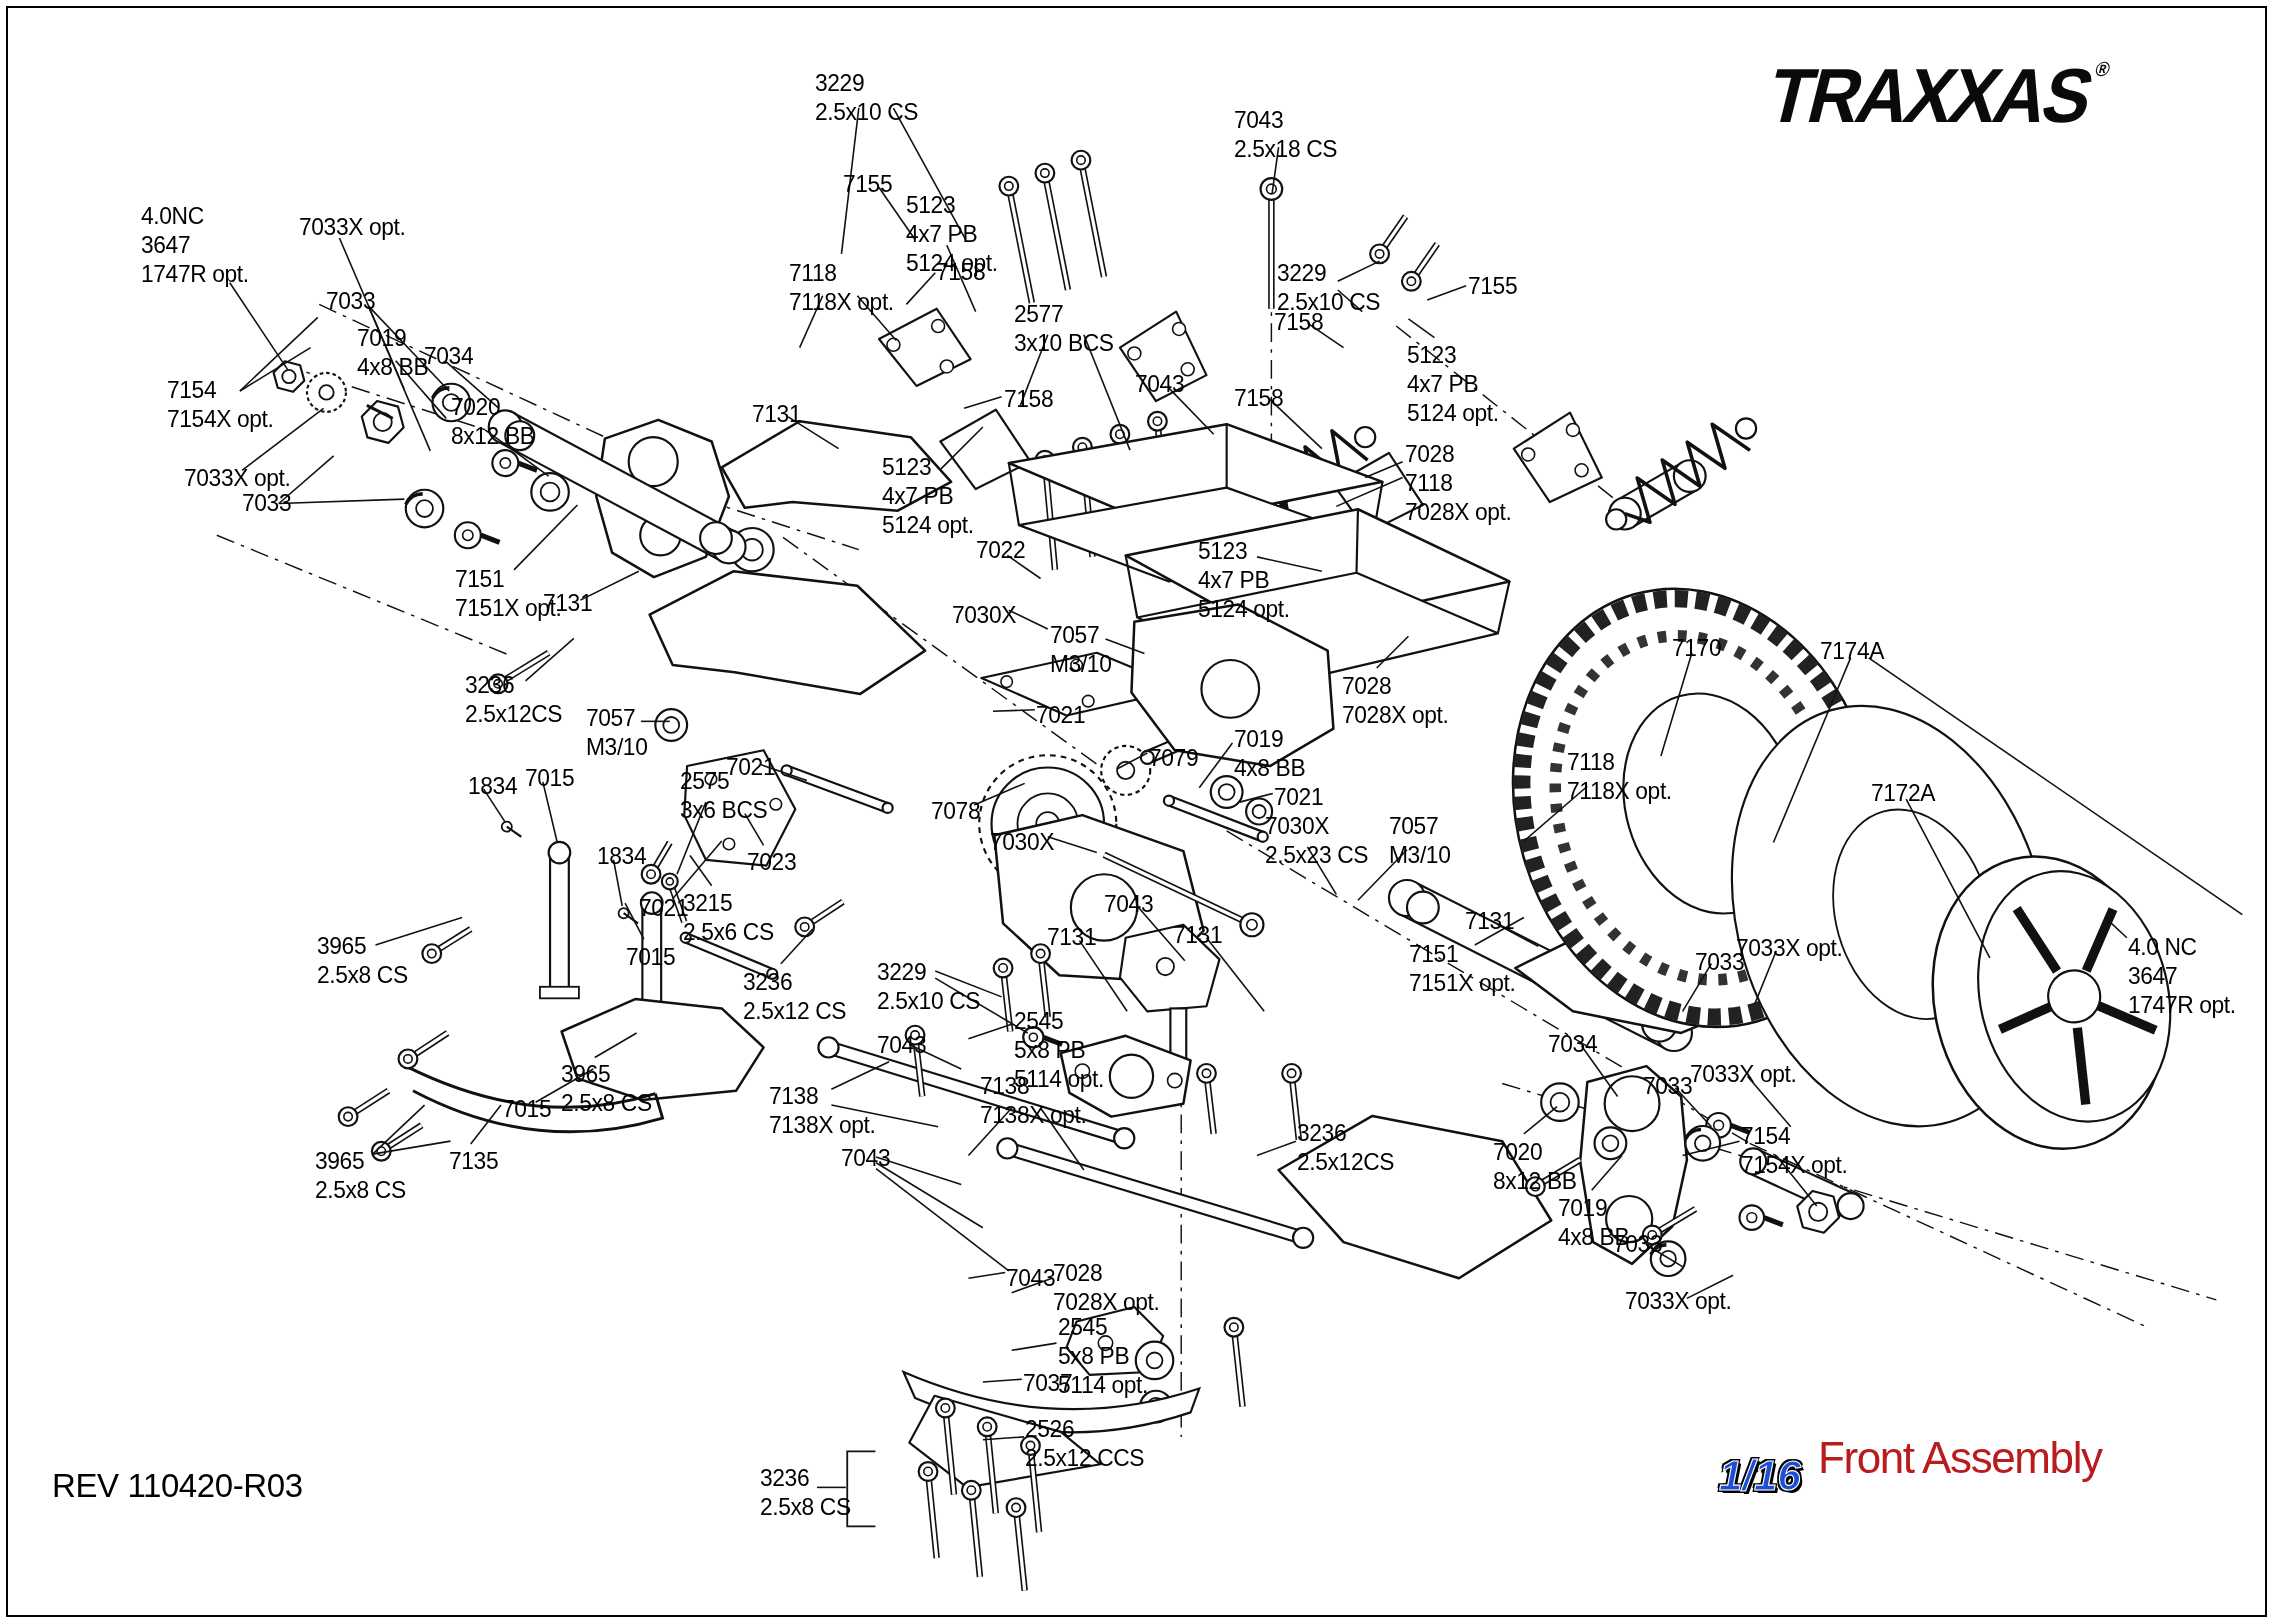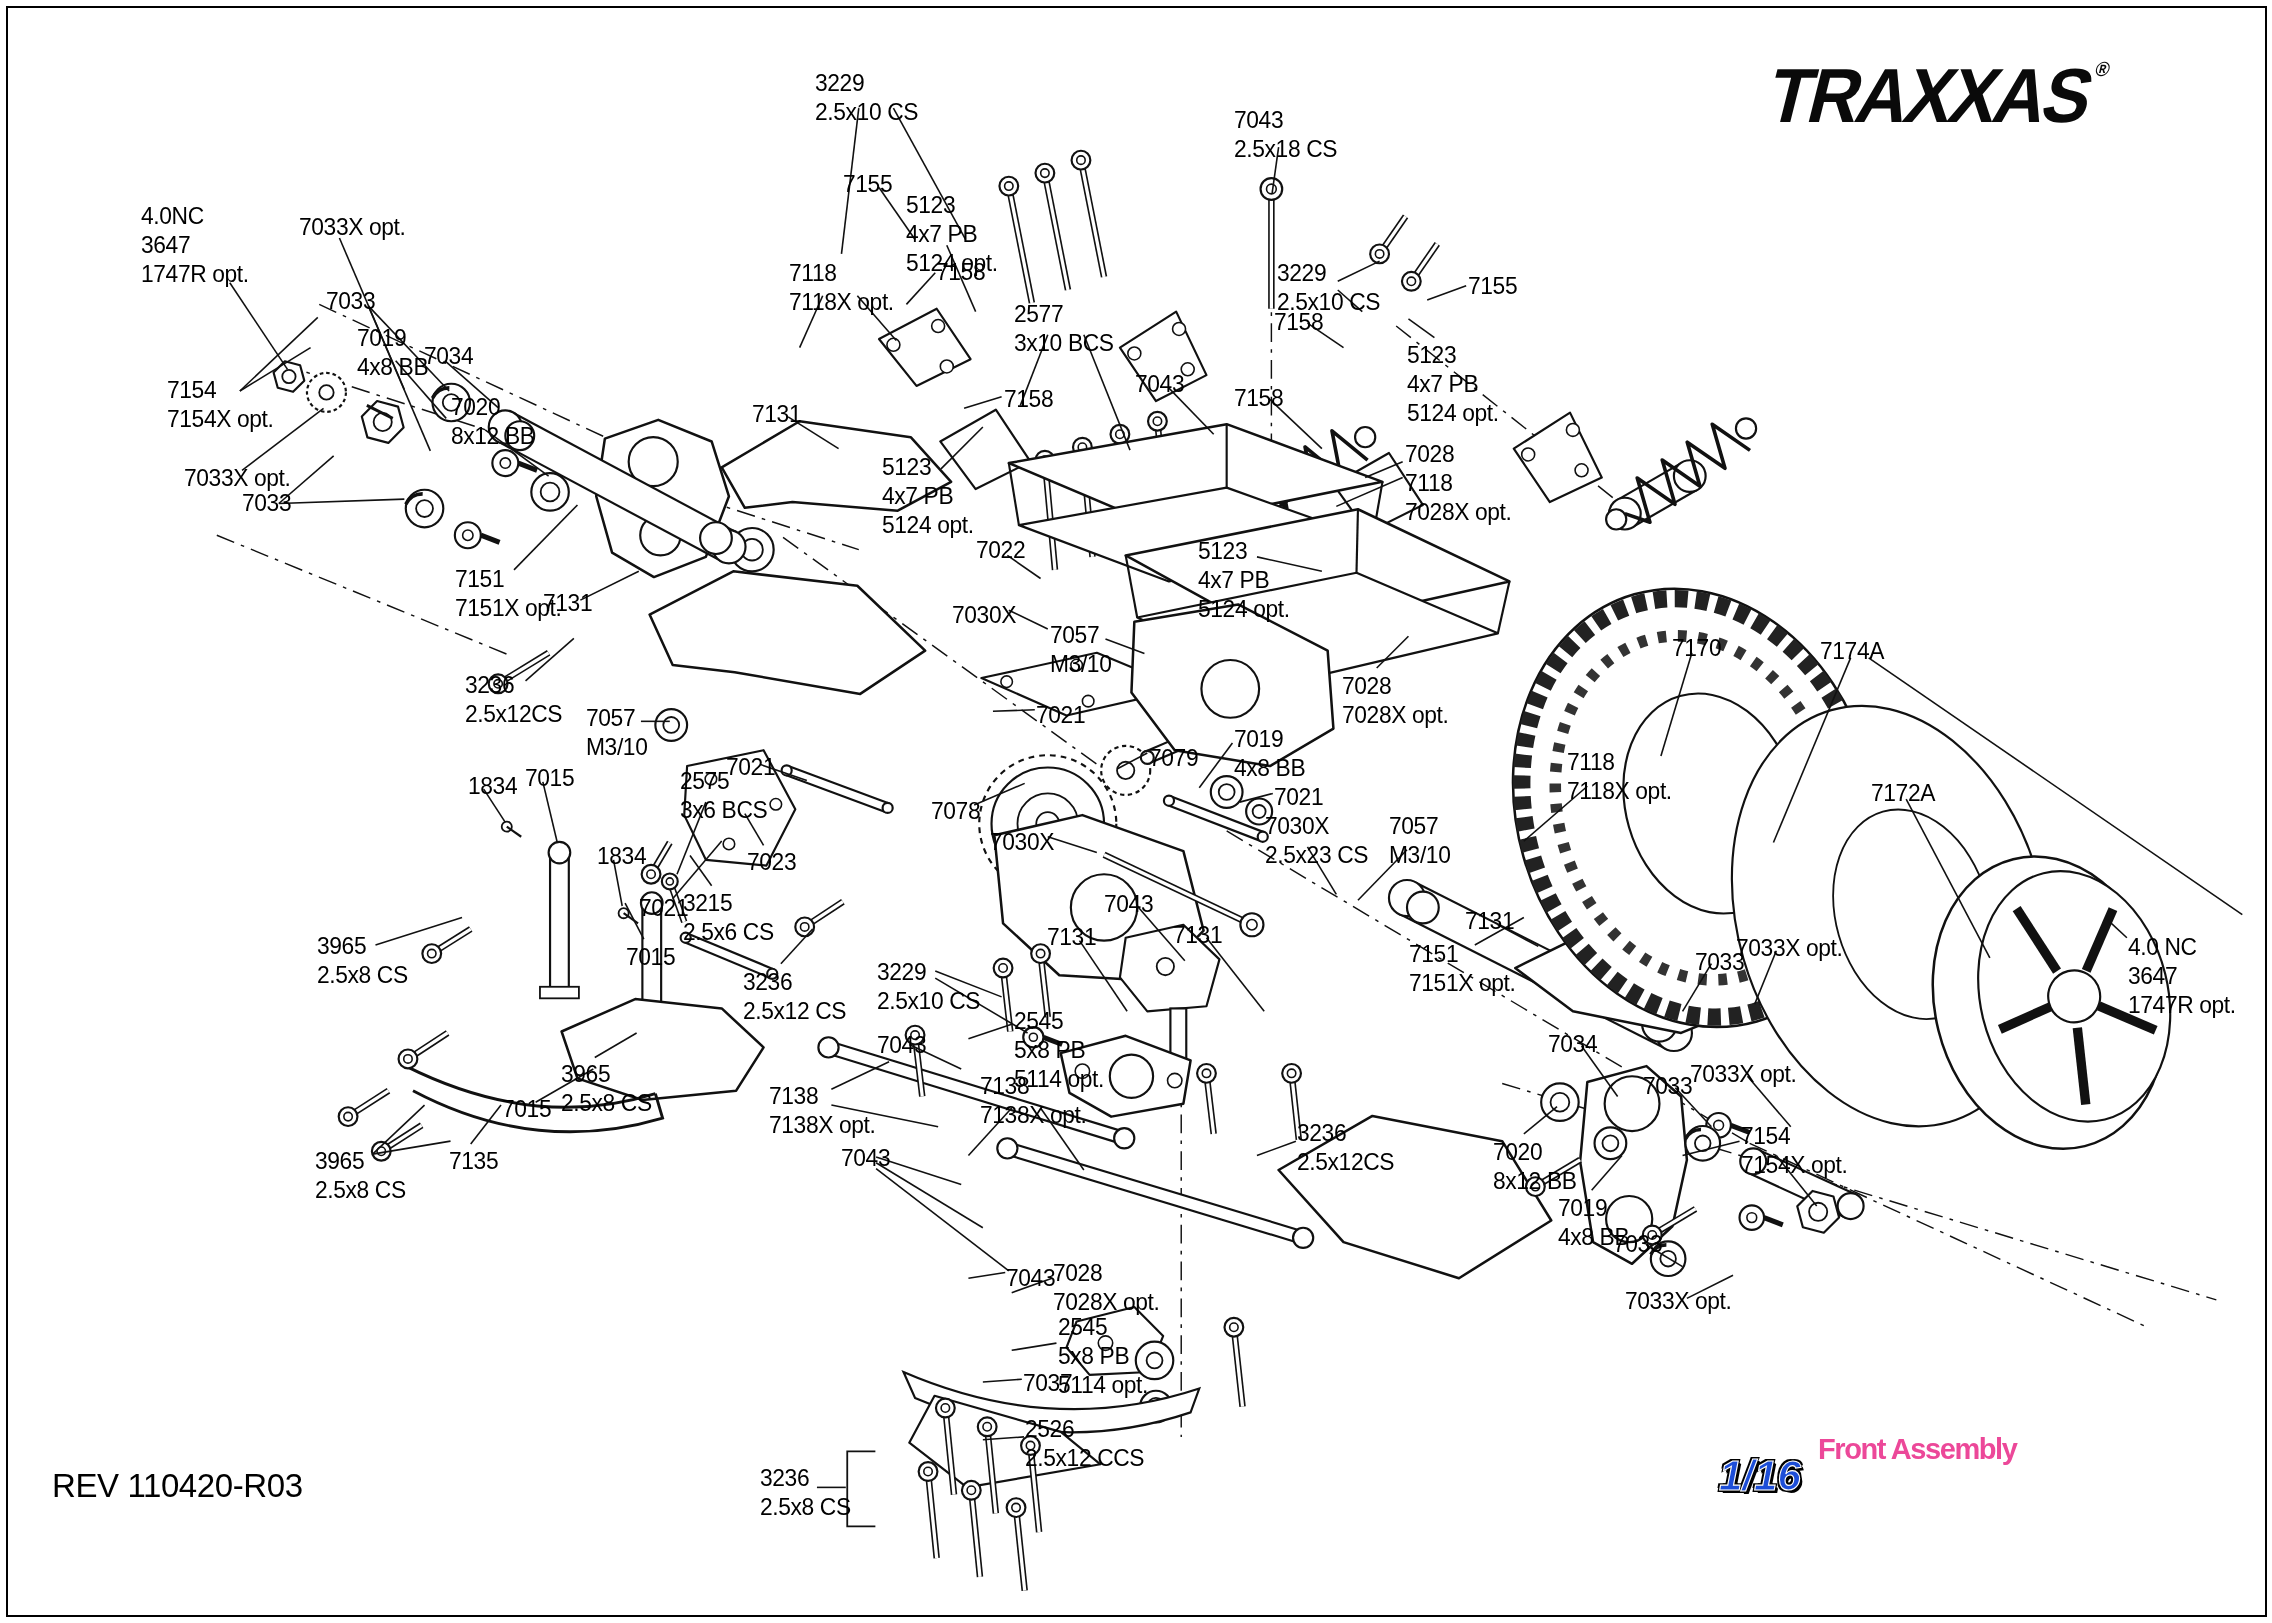--- a/index.html
+++ b/index.html
@@ -10,22 +10,22 @@
   .lbl{position:absolute;font-size:24px;line-height:1.21;letter-spacing:-0.4px;
        white-space:pre-line;color:#000;transform:scaleX(.95);transform-origin:0 0;}
   #traxxas-logo{position:absolute;left:1781px;top:52px;width:339px;
        font-weight:900;font-size:71px;letter-spacing:-2.9px;color:#0a0a0a;
        transform:skewX(-14deg) scaleY(1.08);transform-origin:0 0;white-space:nowrap;}
   #traxxas-logo sup{font-size:19px;letter-spacing:0;vertical-align:43px;}
   #footer-rev{position:absolute;left:52px;top:1467px;font-size:33px;letter-spacing:-0.4px;}
   #scale-badge{position:absolute;left:1719px;top:1452px;font-style:italic;font-weight:900;
        font-size:42px;color:#1d4ed8;-webkit-text-stroke:1.1px #fff;
        text-shadow:-2.2px -2.2px 0 #000,2.2px -2.2px 0 #000,-2.2px 2.2px 0 #000,2.2px 2.2px 0 #000,2.9px 2.9px 0 #000;}
-  #assembly-title{position:absolute;left:1818px;top:1433px;font-weight:700;font-size:29px;
-       letter-spacing:-1.4px;color:#ec4899;white-space:nowrap;}
+  #assembly-title{position:absolute;left:1818px;top:1433px;font-weight:400;font-size:44px;
+       letter-spacing:-1.4px;color:#b91c1c;white-space:nowrap;}
   #model-logo{position:absolute;left:1734px;top:1476px;font-style:italic;font-weight:900;
        font-size:88px;letter-spacing:0.7px;color:#3f3f3f;white-space:nowrap;
        -webkit-text-stroke:1.4px #fff;
        text-shadow:-3.6px -3.6px 0 #000,3.6px -3.6px 0 #000,-3.6px 3.6px 0 #000,3.6px 3.6px 0 #000,
                    -5px 0 0 #000,5px 0 0 #000,0 5px 0 #000,0 -5px 0 #000,5.8px 5.8px 0 #000;}
   #model-logo sup{font-size:21.6px;vertical-align:51px;-webkit-text-stroke:0;color:#000;text-shadow:none;}
 </style>
 </head>
 <body>
 

